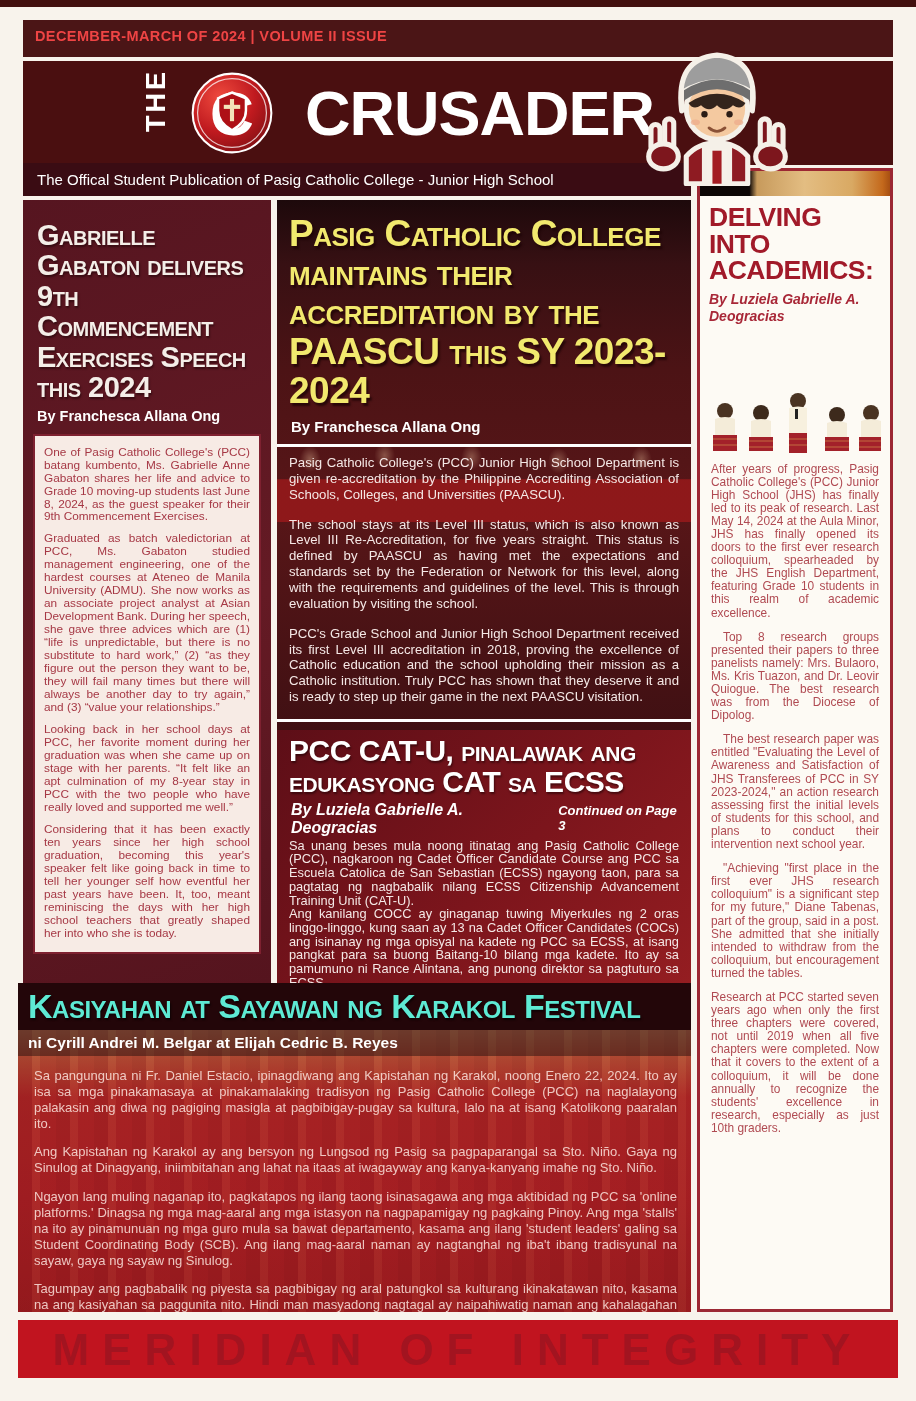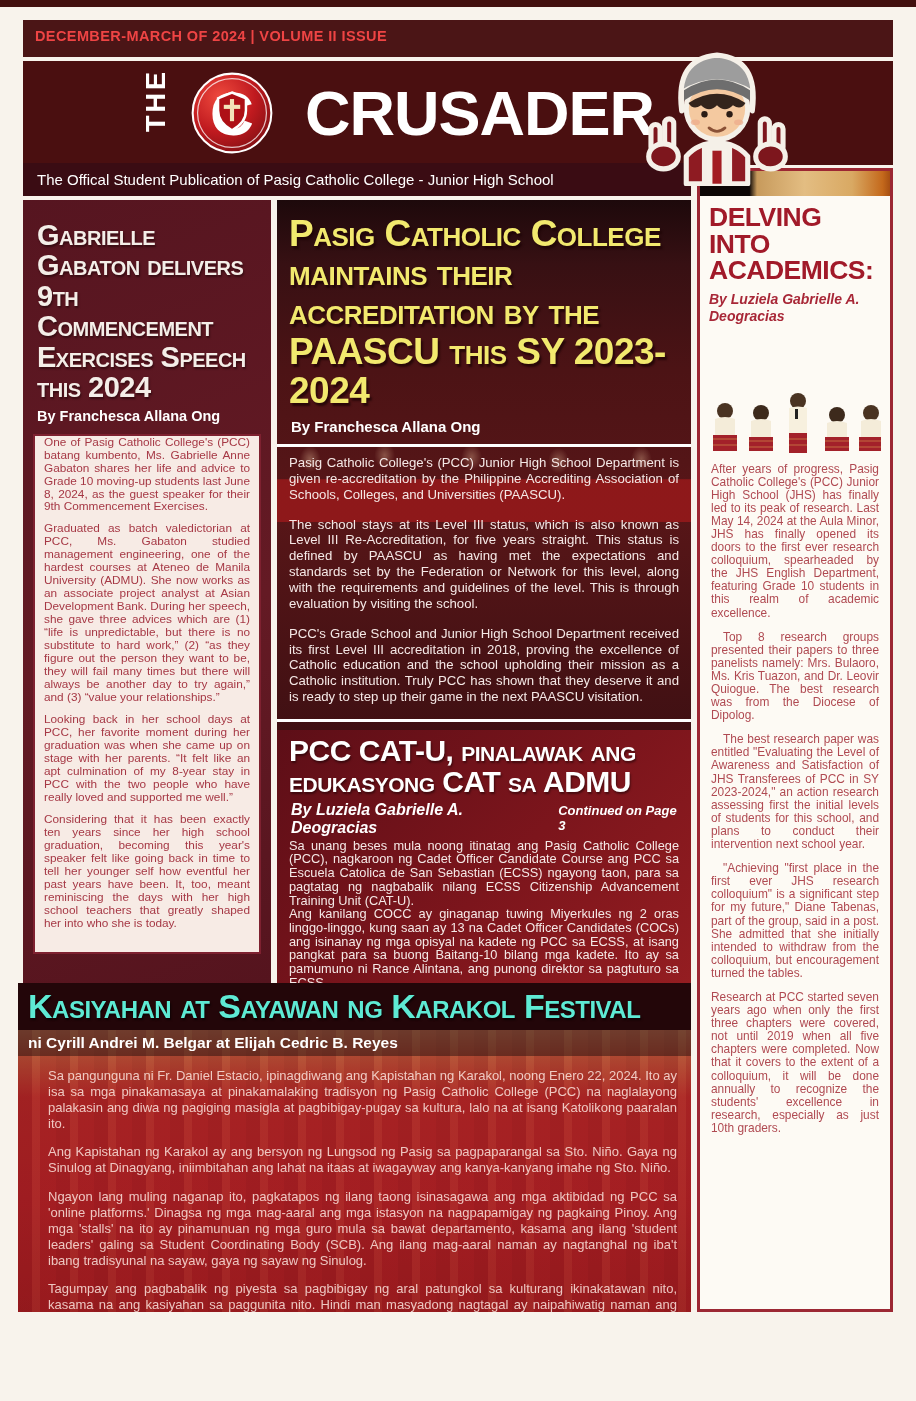--- a/index.html
+++ b/index.html
@@ -20,21 +20,21 @@
 
   .subtitle-bar { position:absolute; left:23px; top:163px; width:668px; height:33px; background:#3a0c13; color:#fff; font-weight:normal; font-size:15px; line-height:33px; padding-left:14px; }
 
   
   .sc { font-variant:small-caps; font-weight:bold; letter-spacing:-.5px; }
 
   
   .col-left { position:absolute; left:23px; top:200px; width:248px; height:783px; background:linear-gradient(160deg,#561520 0%,#641a24 55%,#55141e 100%); overflow:hidden; }
   .col-left h2 { color:#f4eee8; font-size:29px; line-height:1.05; padding:20px 14px 0 14px; text-shadow:1px 2px 2px rgba(20,2,4,.5); }
   .col-left .byline { color:#fff; font-weight:bold; font-size:14.5px; padding:5px 14px 0 14px; }
-  .body-box { margin:10px 10px 0 10px; height:520px; background:#f7ebe5; border:2px solid #7e2130; padding:0 9px; overflow:hidden; }
+  .body-box { margin:10px 10px 0 10px; height:520px; background:#f7ebe5; border:2px solid #7e2130; padding:10px 9px; overflow:hidden; }
   .body-box p { color:#a63845; font-size:11.8px; line-height:1.1; text-align:justify; margin-bottom:9px; }
 
   
   .col-mid-top { position:absolute; left:277px; top:200px; width:414px; height:530px; background:linear-gradient(180deg,#1d090b 0%,#371013 12%,#4c1315 32%,#581618 58%,#401013 100%); overflow:hidden; }
   .photo-people { position:absolute; left:0; top:232px; width:100%; height:90px; opacity:.8;
     background:
       radial-gradient(ellipse 16px 20px at 8% 30%, rgba(214,172,140,.55), transparent 65%),
       radial-gradient(ellipse 16px 20px at 26% 26%, rgba(214,172,140,.5), transparent 65%),
       radial-gradient(ellipse 16px 20px at 47% 28%, rgba(214,172,140,.5), transparent 65%),
       radial-gradient(ellipse 16px 20px at 68% 32%, rgba(214,172,140,.5), transparent 65%),
@@ -57,21 +57,21 @@
 
   
   .karakol { position:absolute; left:18px; top:983px; width:673px; height:329px; overflow:hidden; }
   .k-head { height:47px; background:#230609; color:#5eead4; font-size:34px; line-height:47px; padding-left:10px; text-shadow:1px 2px 2px rgba(0,0,0,.6); }
   .k-photo { position:relative; height:282px;
     background:
       repeating-linear-gradient(90deg, rgba(96,12,14,.20) 0 14px, rgba(226,168,96,.10) 14px 22px, rgba(130,20,20,.16) 22px 38px),
       linear-gradient(180deg, #caa26a 0%, #b46a40 9%, #a82a28 24%, #a32226 60%, #8f1c1f 100%); }
   .k-photo::after { content:""; position:absolute; inset:0; background:rgba(178,28,32,.30); }
   .k-byline { position:relative; z-index:2; background:rgba(38,16,16,.5); color:#fff; font-weight:bold; font-size:15.5px; padding:4px 0 4px 10px; }
-  .k-body { position:relative; z-index:2; padding:12px 14px 0 30px; }
+  .k-body { position:relative; z-index:2; padding:12px 14px 0 16px; }
   .k-body p { color:rgba(255,236,228,.82); font-size:13px; line-height:1.22; text-align:justify; margin-bottom:13px; }
 
   
   .col-right { position:absolute; left:697px; top:168px; width:196px; height:1144px; background:#fdfaf4; border:3px solid #9c2733; overflow:hidden; }
   .strip-photo { height:25px; background:linear-gradient(90deg,#0c0605 0 26%, #c79a5c 30%, #e3bd82 55%, #d9a963 80%, #c4691c 96%, #a74f12 100%); }
   .col-right .inner { padding:8px 9px 0 9px; }
   .hl-accent { display:block; color:#a11a29; font-size:26.5px; line-height:1.0; font-weight:bold; font-variant:small-caps; letter-spacing:-.5px; }
   .hl-rest { display:block; color:#181414; font-size:26.5px; line-height:1.02; font-weight:bold; font-variant:small-caps; letter-spacing:-.5px; margin-top:2px; }
   .col-right .byline { color:#a82737; font-weight:bold; font-style:italic; font-size:14px; line-height:1.25; margin-top:7px; }
   .c-photo { position:relative; margin-top:9px; height:118px; overflow:hidden;
@@ -171,21 +171,21 @@
     <hr class="rule">
     <div class="mid-body">
       <p>Pasig Catholic College's (PCC) Junior High School Department is given re-accreditation by the Philippine Accrediting Association of Schools, Colleges, and Universities (PAASCU).</p>
       <p>The school stays at its Level III status, which is also known as Level III Re-Accreditation, for five years straight. This status is defined by PAASCU as having met the expectations and standards set by the Federation or Network for this level, along with the requirements and guidelines of the level. This is through evaluation by visiting the school.</p>
       <p>PCC's Grade School and Junior High School Department received its first Level III accreditation in 2018, proving the excellence of Catholic education and the school upholding their mission as a Catholic institution. Truly PCC has shown that they deserve it and is ready to step up their game in the next PAASCU visitation.</p>
     </div>
     <hr class="rule">
   </section>
 
   <section class="col-mid-bottom">
-    <h2 class="sc">PCC CAT-U, pinalawak ang edukasyong CAT sa ADMU</h2>
+    <h2 class="sc">PCC CAT-U, pinalawak ang edukasyong CAT sa ECSS</h2>
     <div class="byline-row">
       <span class="byline">By Luziela Gabrielle A. Deogracias</span>
       <span class="cont">Continued on Page 3</span>
     </div>
     <div class="catu-body">
       <p>Sa unang beses mula noong itinatag ang Pasig Catholic College (PCC), nagkaroon ng Cadet Officer Candidate Course ang PCC sa Escuela Catolica de San Sebastian (ECSS) ngayong taon, para sa pagtatag ng nagbabalik nilang ECSS Citizenship Advancement Training Unit (CAT-U).</p>
       <p>Ang kanilang COCC ay ginaganap tuwing Miyerkules ng 2 oras linggo-linggo, kung saan ay 13 na Cadet Officer Candidates (COCs) ang isinanay ng mga opisyal na kadete ng PCC sa ECSS, at isang pangkat para sa buong Baitang-10 bilang mga kadete. Ito ay sa pamumuno ni Rance Alintana, ang punong direktor sa pagtuturo sa ECSS.</p>
     </div>
   </section>
 
@@ -244,14 +244,17 @@
       <div class="c-body">
         <p>After years of progress, Pasig Catholic College's (PCC) Junior High School (JHS) has finally led to its peak of research. Last May 14, 2024 at the Aula Minor, JHS has finally opened its doors to the first ever research colloquium, spearheaded by the JHS English Department, featuring Grade 10 students in this realm of academic excellence.</p>
         <p class="ind">Top 8 research groups presented their papers to three panelists namely: Mrs. Bulaoro, Ms. Kris Tuazon, and Dr. Leovir Quiogue. The best research was from the Diocese of Dipolog.</p>
         <p class="ind">The best research paper was entitled "Evaluating the Level of Awareness and Satisfaction of JHS Transferees of PCC in SY 2023-2024," an action research assessing first the initial levels of students for this school, and plans to conduct their intervention next school year.</p>
         <p class="ind">"Achieving "first place in the first ever JHS research colloquium" is a significant step for my future," Diane Tabenas, part of the group, said in a post. She admitted that she initially intended to withdraw from the colloquium, but encouragement turned the tables.</p>
         <p>Research at PCC started seven years ago when only the first three chapters were covered, not until 2019 when all five chapters were completed. Now that it covers to the extent of a colloquium, it will be done annually to recognize the students' excellence in research, especially as just 10th graders.</p>
       </div>
     </div>
   </aside>
 
+  <footer class="motto">
+    <span>MERIDIAN OF INTEGRITY</span>
+  </footer>
 
 </div>
 
 </body></html>

